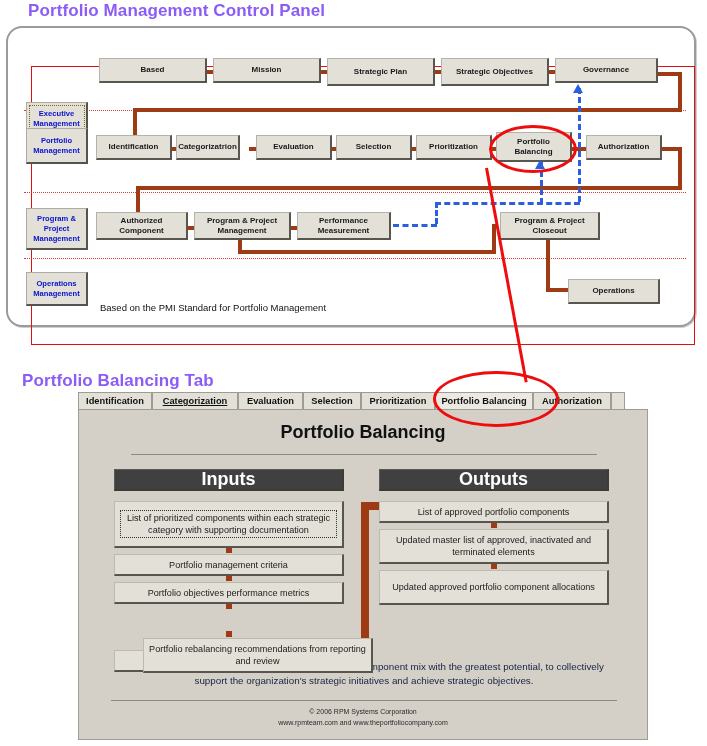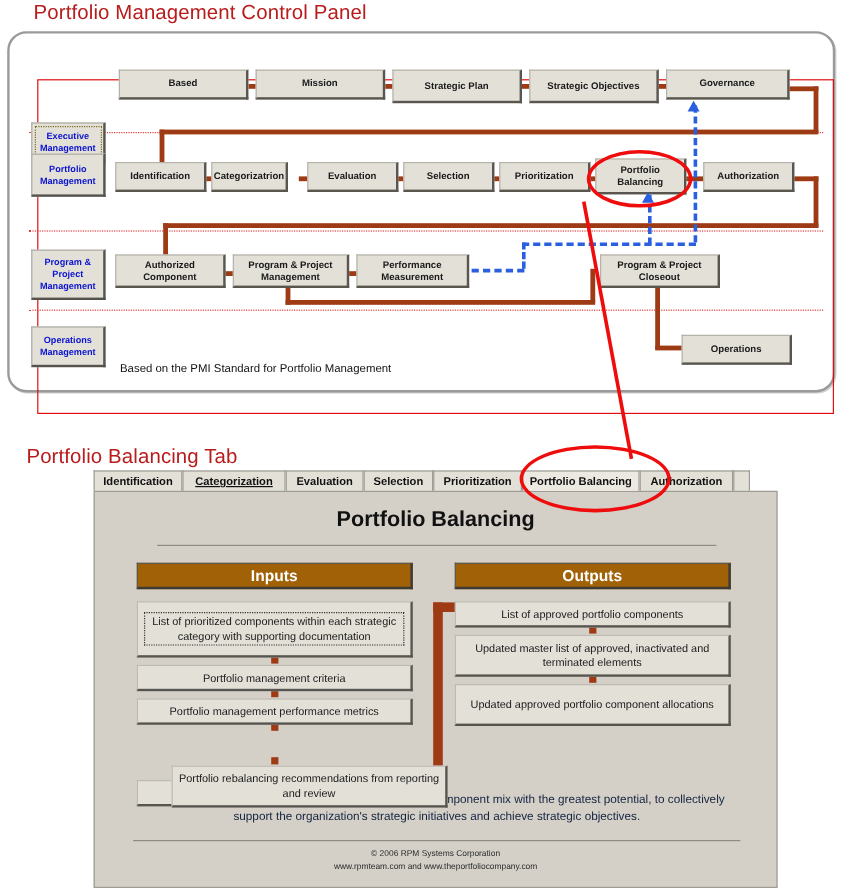--- a/index.html
+++ b/index.html
@@ -9,24 +9,25 @@
     background: #ffffff;
     font-family: "Liberation Sans", sans-serif;
     overflow: hidden;
   }
   #root { position: relative; width: 707px; height: 746px; background:#fff; }
 
   
   .section-title {
     position: absolute;
     font-size: 17px;
-    color: #b91c1c;
+    color: #8b5cf6;
     letter-spacing: .1px;
     font-family: "Liberation Sans", sans-serif;
     white-space: nowrap;
+    font-weight: bold;
   }
   #title-top { left: 28px; top: 1px; }
   #title-bottom { left: 22px; top: 371px; }
 
   
   #panel-shell {
     position: absolute; left: 6px; top: 26px;
     width: 690px; height: 301px;
     border: 2px solid #9a9a9a;
     border-radius: 16px;
@@ -175,27 +176,27 @@
     border-top: 1px solid #8d8a83;
   }
   #bottom-rule {
     position: absolute; left: 32px; top: 290px; width: 506px;
     border-top: 1px solid #8d8a83;
   }
 
   .io-head {
     position: absolute;
     height: 22px;
-    background: #a16207;
+    background: #404040;
     border: 1px solid #5a5850;
     border-right: 2px solid #3d3b36;
     border-bottom: 2px solid #3d3b36;
     color: #ffffff;
     font-weight: bold;
-    font-size: 13px;
+    font-size: 18px;
     display: flex; align-items: center; justify-content: center;
   }
   #head-inputs  { left: 35px;  top: 59px; width: 230px; }
   #head-outputs { left: 300px; top: 59px; width: 230px; }
 
   .iobox {
     position: absolute;
     background: #e3e0d8;
     border: 1px solid #bdbab2;
     border-right: 2px solid #57554f;
@@ -334,21 +335,21 @@
 
       <div class="io-head" id="head-inputs">Inputs</div>
       <div class="io-head" id="head-outputs">Outputs</div>
 
       <div class="iobox" style="left:35px; top:91px; width:230px; height:47px;">
         <span class="dotted-text">List of prioritized components within each strategic category with supporting documentation</span>
       </div>
       <div class="stub" style="left:147px; top:137px;"></div>
       <div class="iobox" style="left:35px; top:144px; width:230px; height:22px;">Portfolio management criteria</div>
       <div class="stub" style="left:147px; top:165px;"></div>
-      <div class="iobox" style="left:35px; top:172px; width:230px; height:22px;">Portfolio management performance metrics</div>
+      <div class="iobox" style="left:35px; top:172px; width:230px; height:22px;">Portfolio objectives performance metrics</div>
       <div class="stub" style="left:147px; top:193px;"></div>
       <div class="iobox" style="left:35px; top:200px; width:230px; height:22px;margin-top:40px;">Capacity constraints</div>
       <div class="stub" style="left:147px; top:221px;"></div>
       <div class="iobox" style="left:35px; top:228px; width:230px; height:35px;margin-left:29px;">Portfolio rebalancing recommendations from reporting and review</div>
 
       <div class="conn conn-h" style="left:260px; top:246px; width:30px; height:8px;"></div>
       <div class="conn conn-v" style="left:282px; top:92px; width:8px; height:160px;"></div>
       <div class="conn conn-h" style="left:282px; top:92px; width:28px; height:8px;"></div>
 
       <div class="iobox" style="left:300px; top:91px; width:230px; height:22px;">List of approved portfolio components</div>

